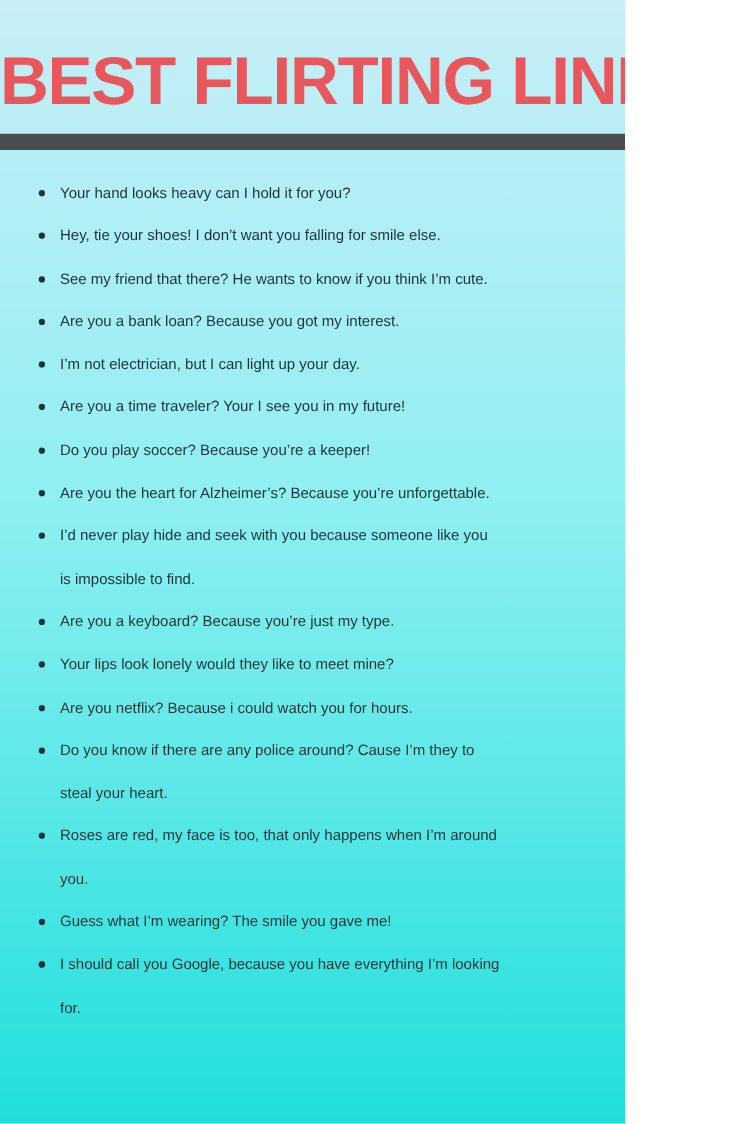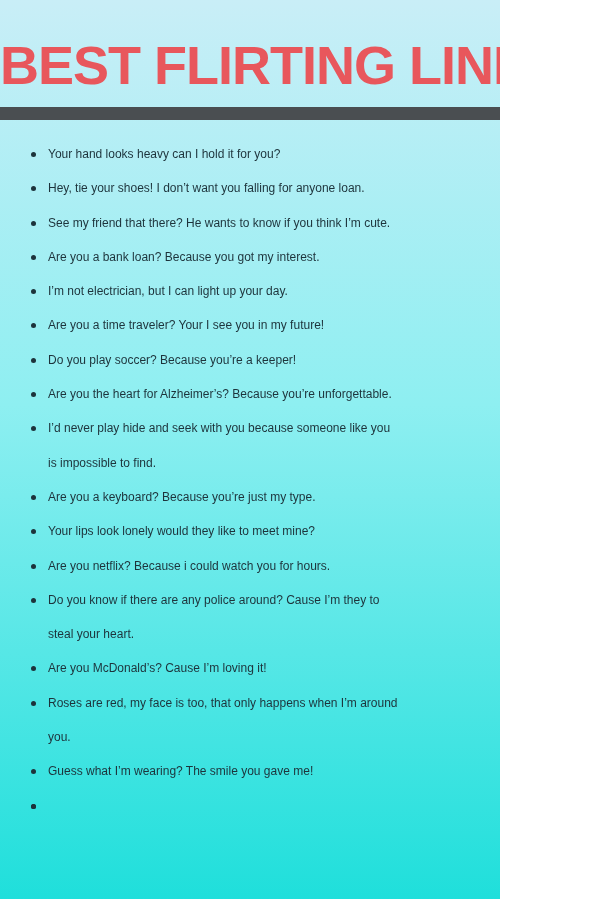--- a/index.html
+++ b/index.html
@@ -69,21 +69,21 @@
   <h1 class="poster-title">BEST FLIRTING LINE</h1>
   <div class="title-underline"></div>
   <ul class="lines">
   <li>
     <span class="bullet"></span>
     <span class="line-text"><div class="vline">Your hand looks heavy can I hold it for you?</div></span>
   </li>
 
   <li>
     <span class="bullet"></span>
-    <span class="line-text"><div class="vline">Hey, tie your shoes! I don’t want you falling for anyone loan.</div></span>
+    <span class="line-text"><div class="vline">Hey, tie your shoes! I don’t want you falling for smile else.</div></span>
   </li>
 
   <li>
     <span class="bullet"></span>
     <span class="line-text"><div class="vline">See my friend that there? He wants to know if you think I’m cute.</div></span>
   </li>
 
   <li>
     <span class="bullet"></span>
     <span class="line-text"><div class="vline">Are you a bank loan? Because you got my interest.</div></span>
@@ -127,36 +127,33 @@
   <li>
     <span class="bullet"></span>
     <span class="line-text"><div class="vline">Are you netflix? Because i could watch you for hours.</div></span>
   </li>
 
   <li>
     <span class="bullet"></span>
     <span class="line-text"><div class="vline">Do you know if there are any police around? Cause I’m they to</div><div class="vline">steal your heart.</div></span>
   </li>
 
-  <li>
-    <span class="bullet"></span>
-    <span class="line-text"><div class="vline">Are you McDonald’s? Cause I’m loving it!</div></span>
-  </li>
 
   <li>
     <span class="bullet"></span>
     <span class="line-text"><div class="vline">Roses are red, my face is too, that only happens when I’m around</div><div class="vline">you.</div></span>
   </li>
 
   <li>
     <span class="bullet"></span>
     <span class="line-text"><div class="vline">Guess what I’m wearing? The smile you gave me!</div></span>
   </li>
 
   <li>
     <span class="bullet"></span>
   </li>
 
   <li>
     <span class="bullet"></span>
+    <span class="line-text"><div class="vline">I should call you Google, because you have everything I’m looking</div><div class="vline">for.</div></span>
   </li>
 </ul>
 </div>
 
 </body></html>

